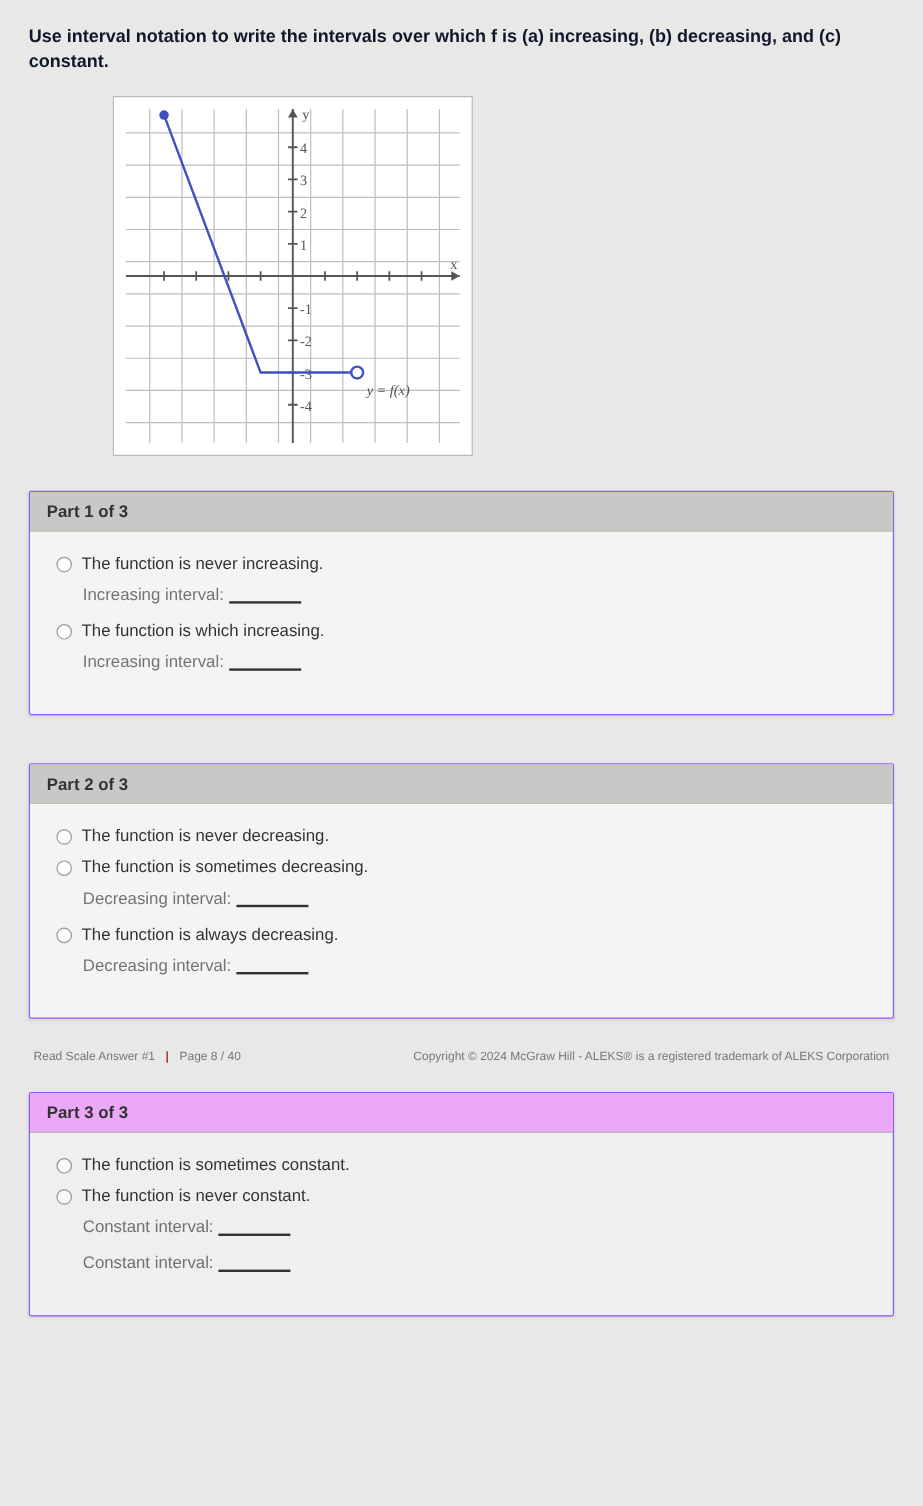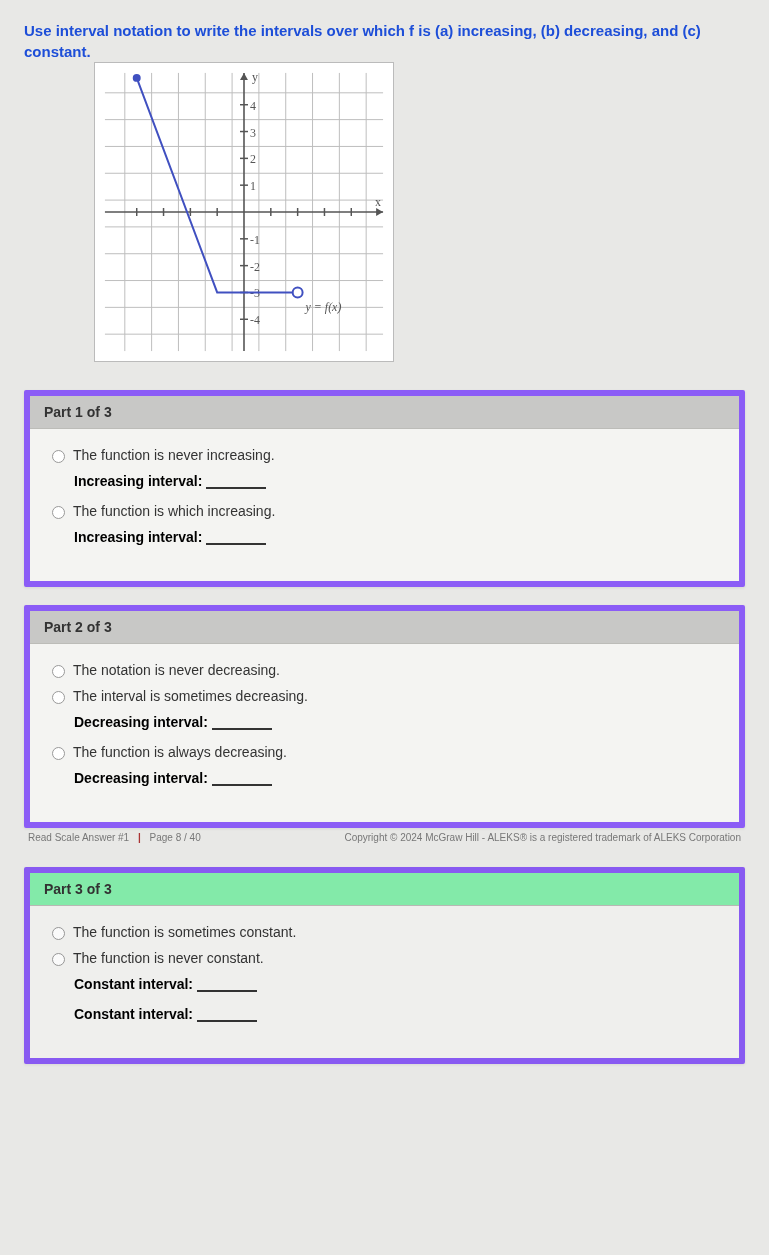--- a/index.html
+++ b/index.html
@@ -6,31 +6,32 @@
   body {
     font-family: Arial, Helvetica, sans-serif;
     background: #e8e8e6;
     width: 769px;
     padding: 20px 24px;
     color: #333;
   }
   .instructions {
     font-size: 15px;
     font-weight: 600;
-    color: #1d4ed8;
+    color: #0f172a;
+    margin-bottom: 18px;
     line-height: 1.4;
   }
   .graph-wrap {
     margin: 0 0 24px 70px;
   }
   .panel {
     background: #f4f4f2;
-    border: 6px solid #8b5cf6;
+    border: 1px solid #8b5cf6;
     border-radius: 2px;
-    margin-bottom: 18px;
+    margin-bottom: 40px;
     box-shadow: 0 1px 3px rgba(0,0,0,0.08);
   }
   .panel-header {
     background: #c8c8c6;
     padding: 8px 14px;
     font-weight: 700;
     font-size: 14px;
     color: #333;
     border-bottom: 1px solid #bcbcb8;
   }
@@ -53,22 +54,22 @@
     margin-top: 2px;
   }
   .opt-text {
     font-size: 14px;
     color: #333;
     font-weight: 500;
   }
   .sub-row {
     margin-left: 22px;
     font-size: 14px;
-    color: #000000;
-    font-weight: 700;
+    color: #737373;
+    font-weight: 400;
     margin-bottom: 14px;
   }
   .blank {
     display: inline-block;
     border-bottom: 2px solid #333;
     width: 60px;
     height: 14px;
     vertical-align: bottom;
     margin-left: 4px;
   }
@@ -76,21 +77,21 @@
     display: flex;
     justify-content: space-between;
     font-size: 10px;
     color: #777;
     margin: -14px 0 24px 0;
     padding: 0 4px;
     text-align: right;
   }
   .footer-line .left span { margin-right: 6px; }
   .footer-line .pipe { color: #aa3333; font-weight: 700; }
-  .part3 .panel-header { background: #86efac; }
+  .part3 .panel-header { background: #f0abfc; }
   .part3 { filter: brightness(0.98); }
   svg .grid line { stroke: #bdbdbd; stroke-width: 1; }
   svg .axis line { stroke: #555; stroke-width: 1.6; }
   svg .tick { stroke: #555; stroke-width: 1.5; }
   svg text { font-family: 'Times New Roman', serif; font-size: 12px; fill: #555; }
 </style>
 </head>
 <body>
 
 <div class="instructions">Use interval notation to write the intervals over which f is (a) increasing, (b) decreasing, and (c) constant.</div>
@@ -182,25 +183,25 @@
       <span>Increasing interval:</span><span class="blank"></span>
     </div>
   </div>
 </div>
 
 <div class="panel">
   <div class="panel-header">Part 2 of 3</div>
   <div class="panel-body">
     <div class="opt-row">
       <div class="radio"></div>
-      <div class="opt-text">The notation is never decreasing.</div>
-    </div>
-    <div class="opt-row">
-      <div class="radio"></div>
-      <div class="opt-text">The interval is sometimes decreasing.</div>
+      <div class="opt-text">The function is never decreasing.</div>
+    </div>
+    <div class="opt-row">
+      <div class="radio"></div>
+      <div class="opt-text">The function is sometimes decreasing.</div>
     </div>
     <div class="sub-row">
       <span>Decreasing interval:</span><span class="blank"></span>
     </div>
     <div class="opt-row">
       <div class="radio"></div>
       <div class="opt-text">The function is always decreasing.</div>
     </div>
     <div class="sub-row">
       <span>Decreasing interval:</span><span class="blank"></span>

